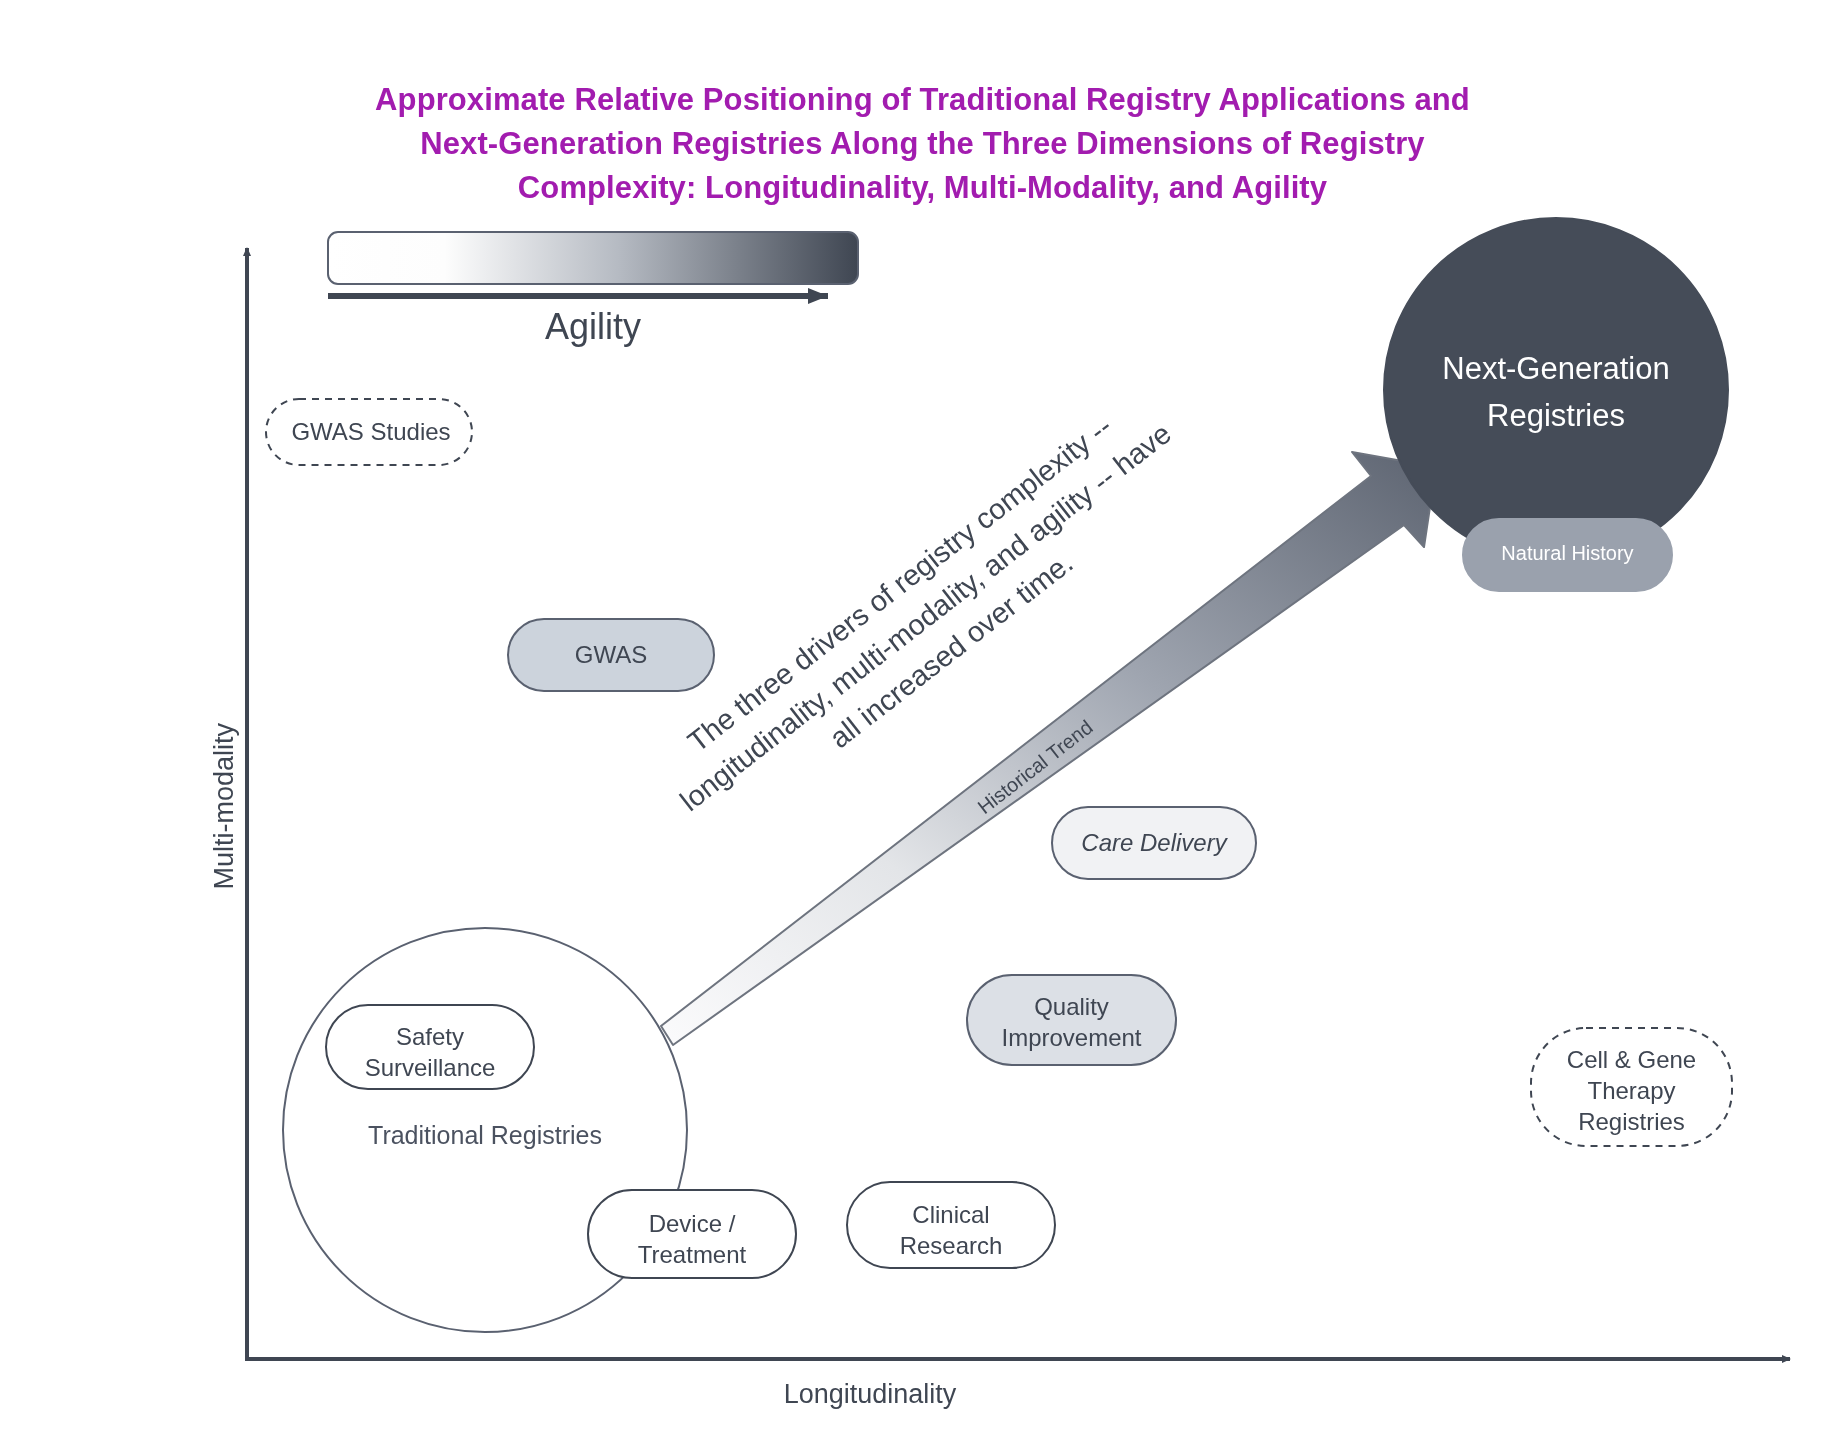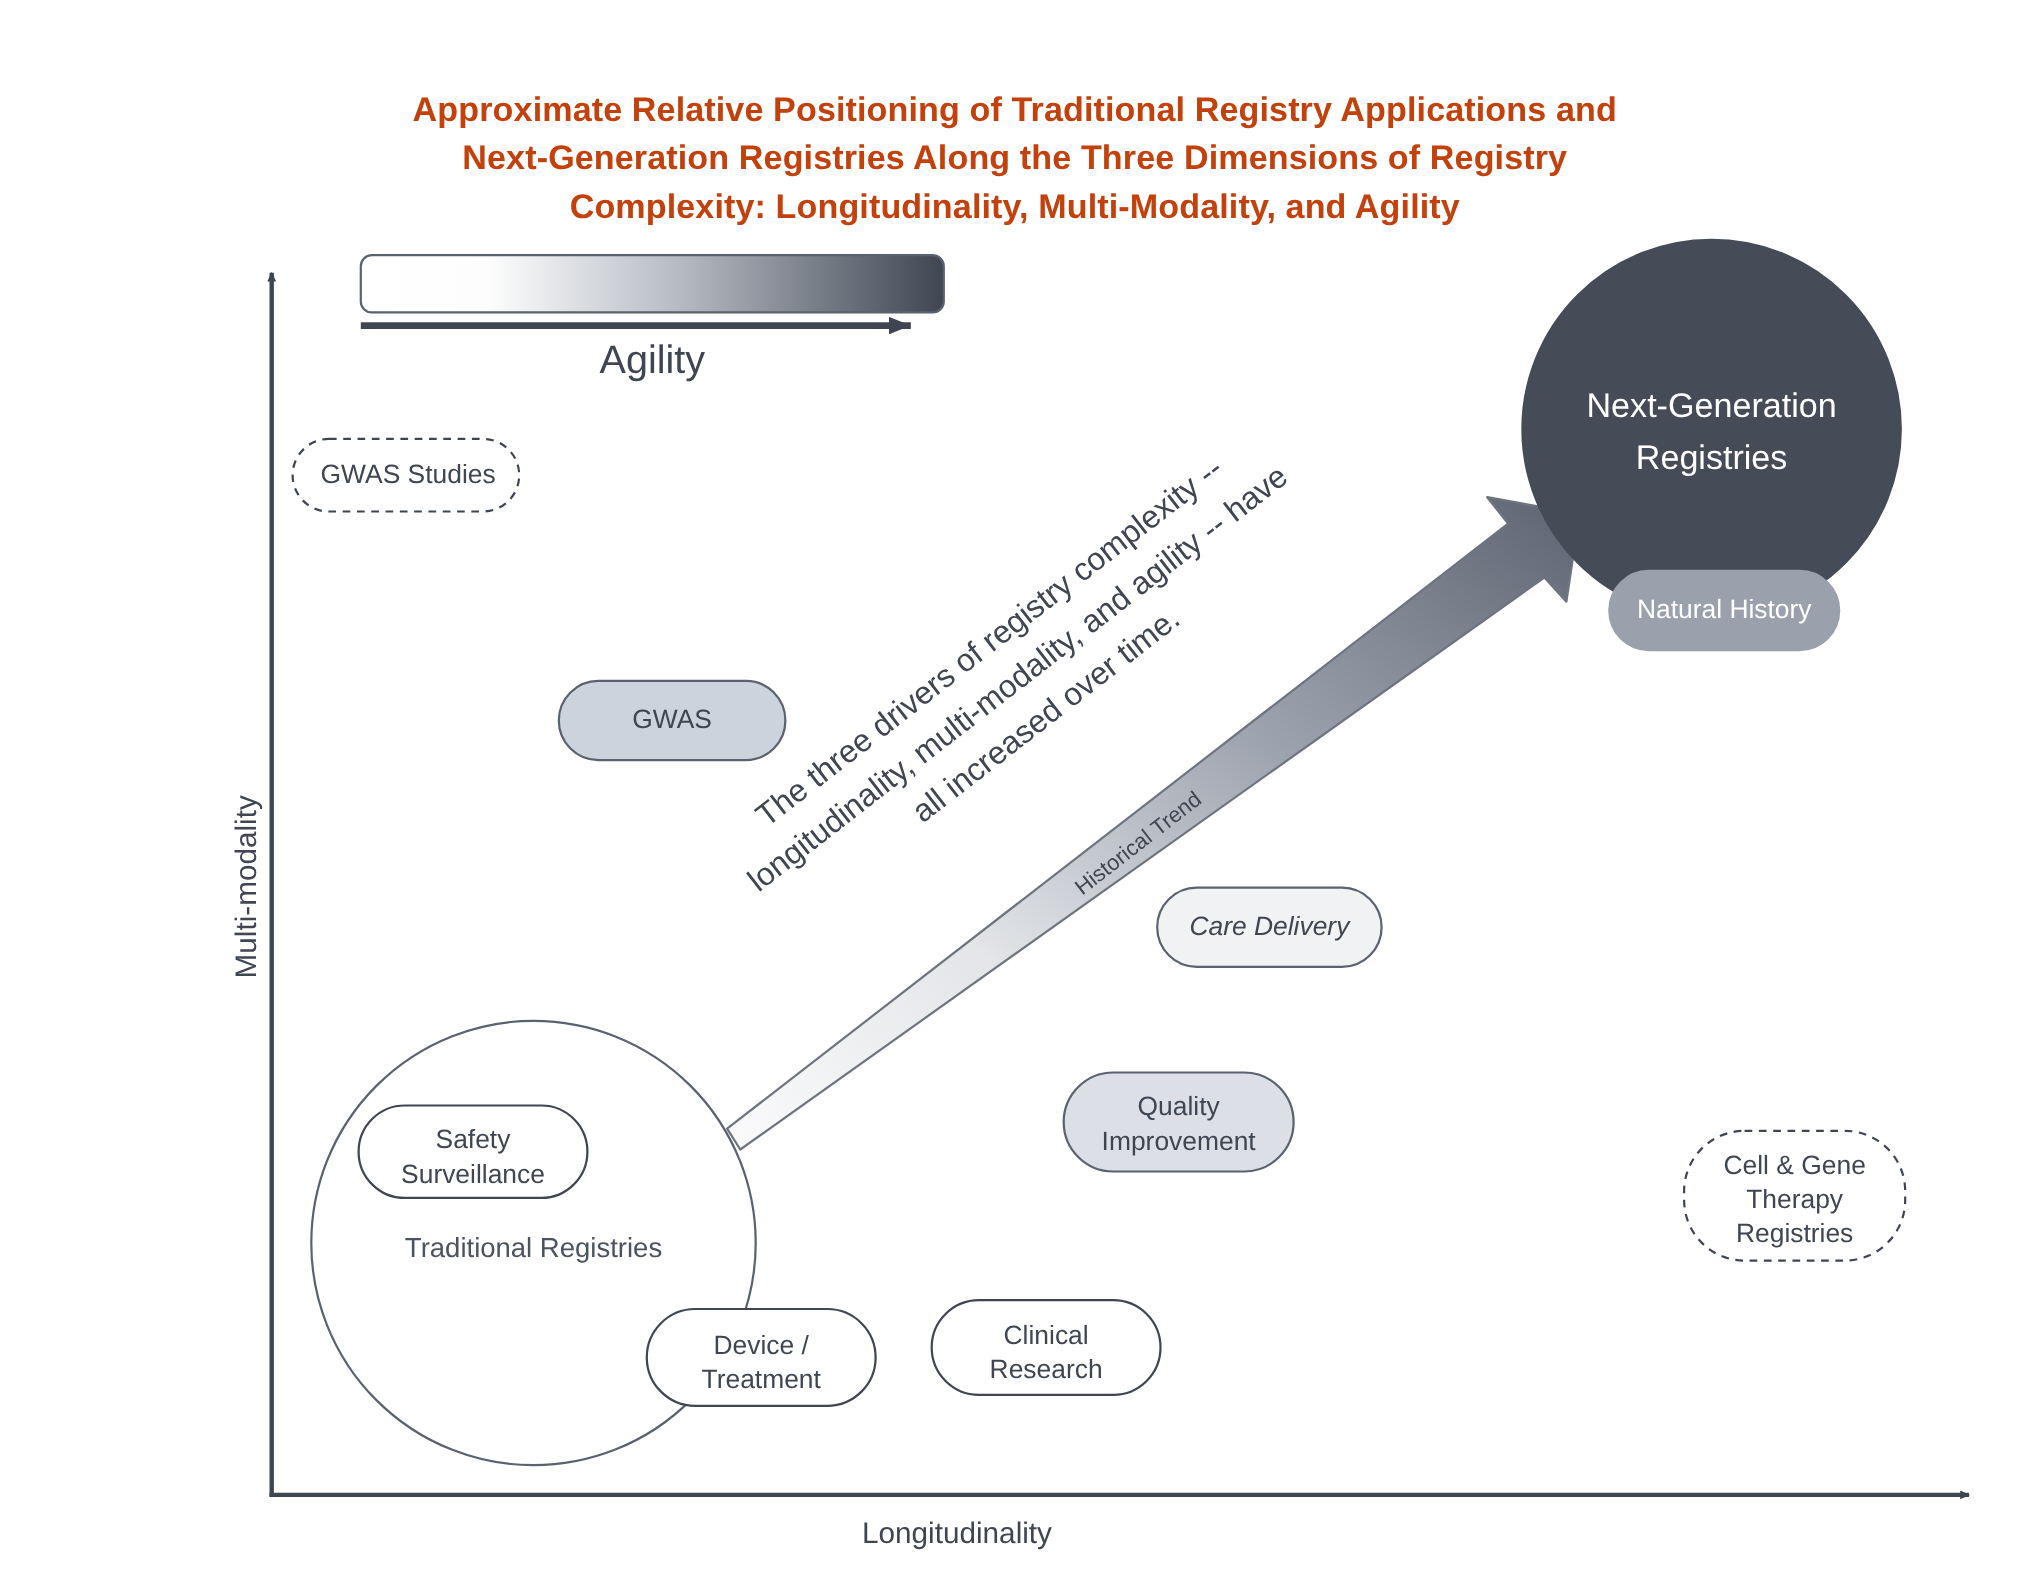--- a/index.html
+++ b/index.html
@@ -27,21 +27,21 @@
   }
   .ttl {
     position: absolute;
     left: 0;
     top: 78px;
     width: 1845px;
     text-align: center;
     font-size: 31px;
     font-weight: bold;
     line-height: 44px;
-    color: #c2410c;
+    color: #a21caf;
     letter-spacing: 0.1px;
   }
   .ttl span { display: block; }
   
   .tx {
     position: absolute;
     text-align: center;
     line-height: 1.2;
     white-space: pre-line;
     pointer-events: none;
@@ -156,21 +156,21 @@
   <div class="tx" style="left:473px; top:305px; width:240px; font-size:36px; color:#3f4652;">Agility</div>
 
   <div class="tx" style="left:285px; top:1120px; width:400px; font-size:25px; color:#4b5260;">Traditional Registries</div>
 
   <div class="tx" style="left:1396px; top:345px; width:320px; font-size:31px; color:#ffffff; line-height:47px;">Next-Generation Registries</div>
 
   <div class="tx" style="left:268px; top:418px; width:206px; font-size:24px;">GWAS Studies</div>
 
   <div class="tx" style="left:508px; top:641px; width:206px; font-size:24px;">GWAS</div>
 
-  <div class="tx" style="left:1463px; top:541px; width:209px; font-size:24px; color:#ffffff;">Natural History</div>
+  <div class="tx" style="left:1463px; top:541px; width:209px; font-size:20px; color:#ffffff;">Natural History</div>
 
   <div class="tx" style="left:1052px; top:829px; width:204px; font-size:24px;font-style:italic;">Care Delivery</div>
 
   <div class="tx" style="left:967px; top:991px; width:209px; font-size:24px; line-height:31px;">Quality
 Improvement</div>
 
   <div class="tx" style="left:1531px; top:1044px; width:201px; font-size:24px; line-height:31px;">Cell &amp; Gene
 Therapy
 Registries</div>
 

